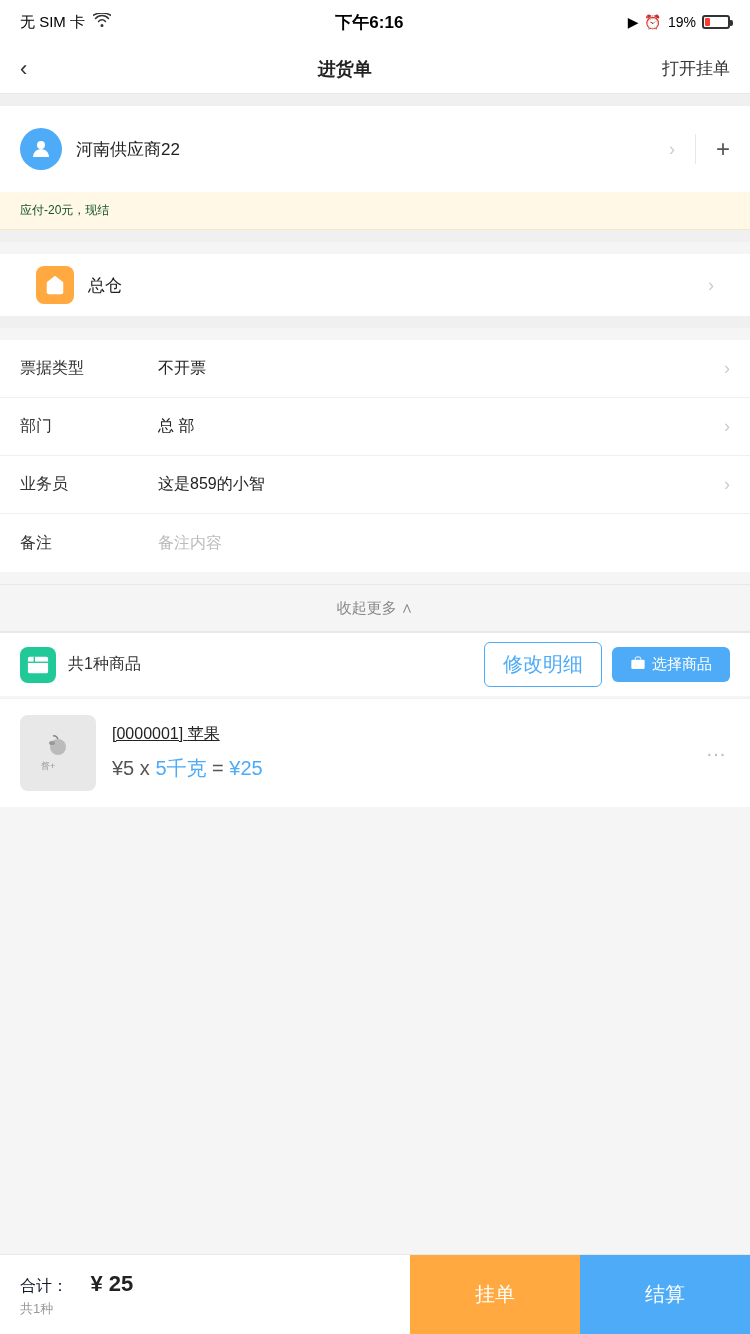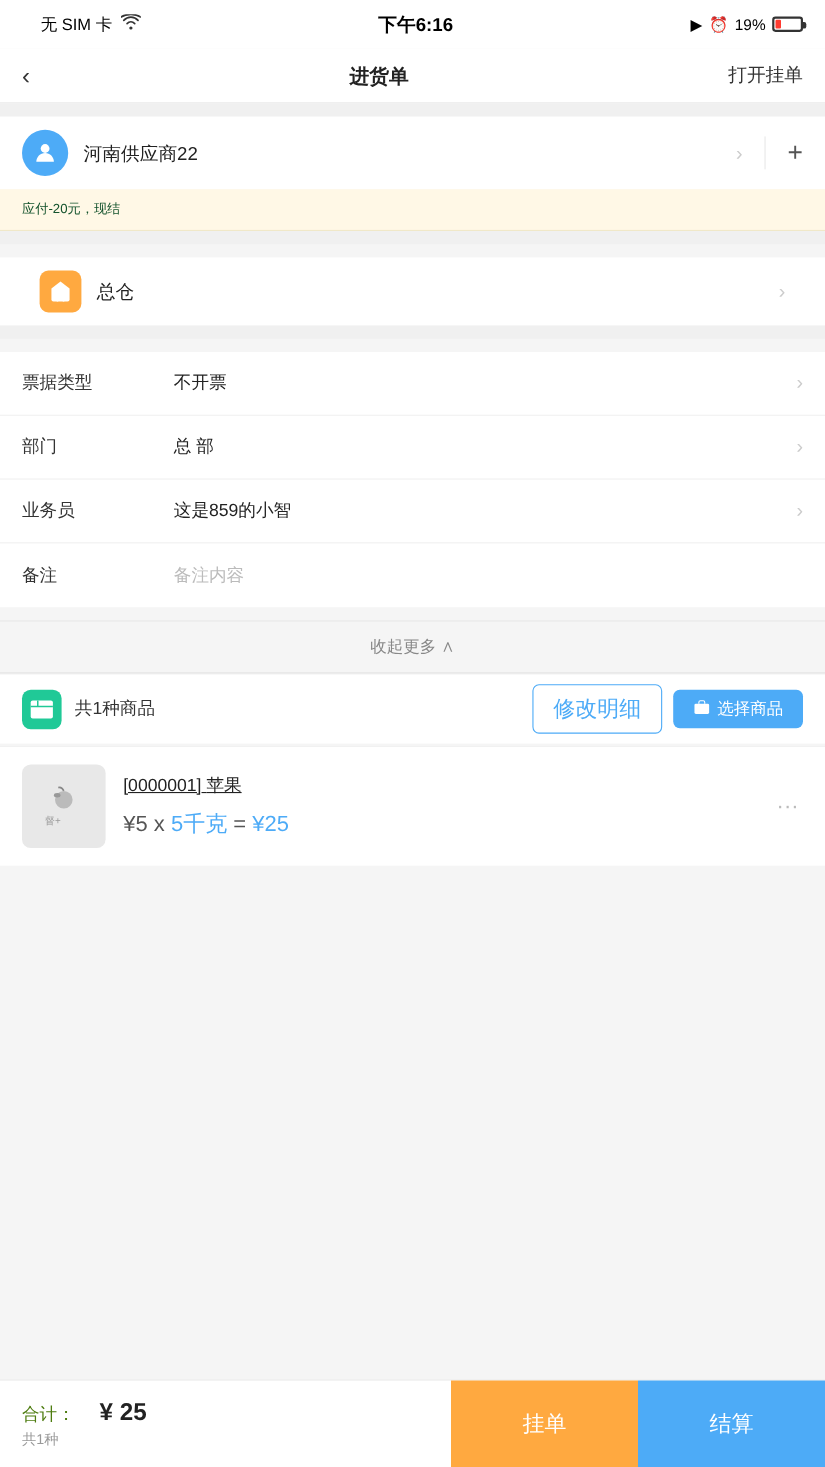--- a/index.html
+++ b/index.html
@@ -16,21 +16,21 @@
     .status-bar {
       background: #fff;
       height: 44px;
       display: flex;
       align-items: center;
       justify-content: space-between;
       padding: 0 20px;
       font-size: 15px;
       font-weight: 500;
     }
-    .status-left { display: flex; gap: 8px; margin-left: 17px; }
+    .status-left { display: flex; gap: 8px; }
     .status-center { font-size: 17px; font-weight: 600; }
     .status-right { display: flex; align-items: center; gap: 6px; font-size: 14px; }
     .battery-icon {
       width: 28px; height: 14px; border: 2px solid #333; border-radius: 3px;
       position: relative; display: inline-block;
     }
     .battery-icon::after {
       content: ''; position: absolute; right: -5px; top: 3px;
       width: 3px; height: 6px; background: #333; border-radius: 0 2px 2px 0;
     }
@@ -64,21 +64,21 @@
     .section-divider {
       height: 12px; background: #f0f0f0;
     }
 
     
     .supplier-row {
       background: #fff;
       display: flex;
       align-items: center;
       padding: 0 20px;
-      height: 66px;
+      height: 86px;
       border-bottom: none;
     }
     .supplier-avatar {
       width: 42px; height: 42px; border-radius: 50%;
       background: #4dabf7; display: flex; align-items: center; justify-content: center;
       margin-right: 14px; flex-shrink: 0;
     }
     .supplier-avatar svg { width: 24px; height: 24px; }
     .supplier-name {
       flex: 1; font-size: 17px; color: #222;
@@ -233,21 +233,21 @@
       height: 80px;
       display: flex;
       align-items: center;
       background: #fff;
       border-top: 1px solid #e8e8e8;
     }
     .footer-total {
       flex: 1;
       padding: 0 20px;
     }
-    .total-label { font-size: 16px; color: #4d7c0f; display: inline; }
+    .total-label { font-size: 16px; color: #0f172a; display: inline; }
     .total-amount { font-size: 22px; color: #222; font-weight: 600; margin-left: 18px; }
     .total-count { font-size: 13px; color: #999; margin-top: 3px; }
     .btn-hang {
       width: 170px; height: 80px;
       background: #ffa940;
       border: none; color: #fff;
       font-size: 20px; font-weight: 500;
       cursor: pointer;
     }
     .btn-settle {

